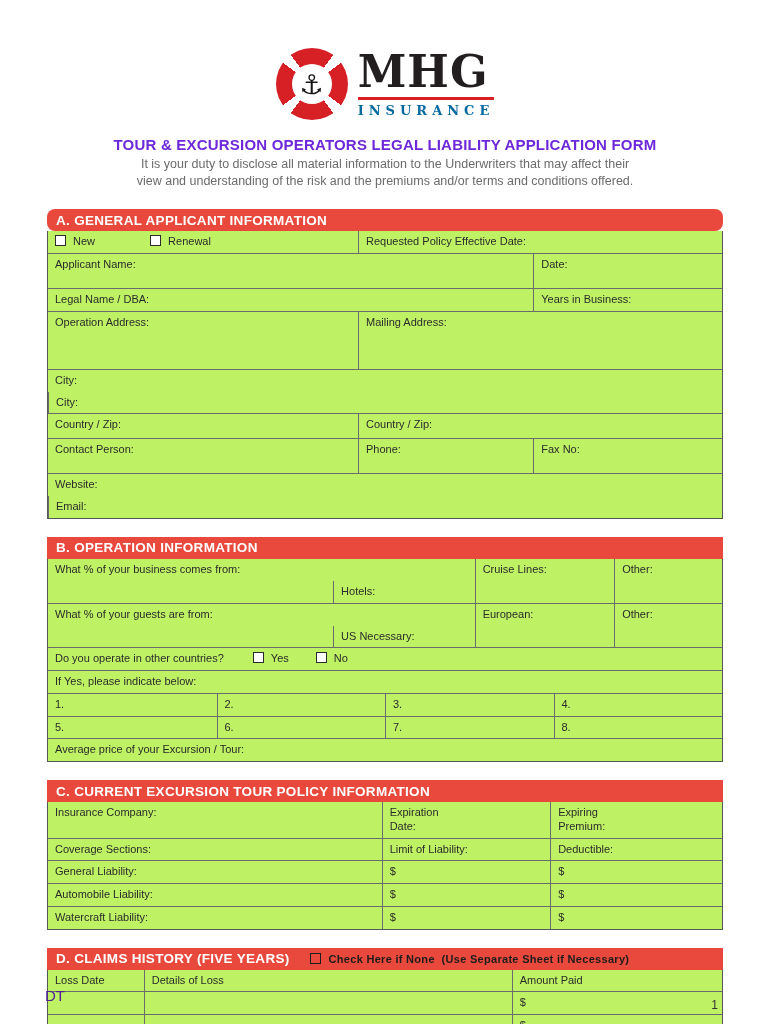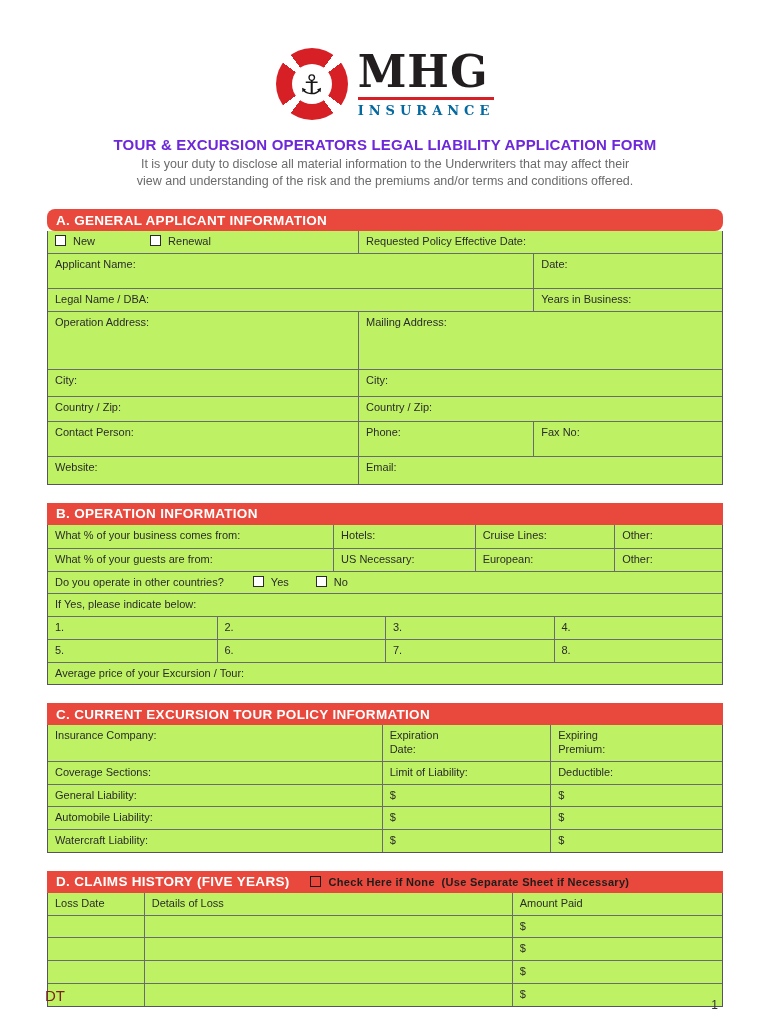--- a/index.html
+++ b/index.html
@@ -48,39 +48,39 @@
   
   .tbl{border:1.5px solid var(--border-dark);border-top:none;background:#bef264;}
   .row{display:flex;border-top:1px solid var(--border-mid);}
   .row:first-child{border-top:none;}
   .cell{padding:4px 7px;font-size:11px;color:var(--ink);line-height:1.25;}
   .cell + .cell{border-left:1px solid var(--border-mid);}
   .blk{display:block;}
 
   
   .w46{width:46%;} .w54{width:54%;} .w72{width:72%;} .w28{width:28%;} .w26{width:26%;}
-  .b1{width:42.3%;} .b2{width:21%;} .b3{width:20.7%;} .b4{width:16%;}
+  .b1{width:42.3%;} .b2{width:21%;margin-top:22px;} .b3{width:20.7%;} .b4{width:16%;}
   .w25{width:25%;} .w100{width:100%;}
   .c1{width:49.5%;} .c2{width:25%;} .c3{width:25.5%;}
   .d1{width:14.2%;} .d2{width:54.6%;} .d3{width:31.2%;}
 
   
   .h18{min-height:18px;} .h19{min-height:19px;} .h20{min-height:20px;} .h21{min-height:21px;}
-  .h22{min-height:22px;} .h23{min-height:23px;} .h25{min-height:25px;} .h27{min-height:27px;}
-  .h28{min-height:28px;} .h34{min-height:34px;} .h35{min-height:35px;} .h58{min-height:58px;}
+  .h22{min-height:22px;} .h23{min-height:23px;} .h25{min-height:25px;} .h27{min-height:27px;flex-direction:column;}
+  .h28{min-height:28px;flex-direction:column;} .h34{min-height:34px;} .h35{min-height:35px;} .h58{min-height:58px;}
 
   
   .cb{display:inline-block;width:11px;height:11px;border:1.5px solid #2b2b2b;background:#fff;
       vertical-align:-1px;margin-right:7px;}
   .cb-dark{border-color:#1d1d1d;background:transparent;margin:0 8px 0 20px;vertical-align:-1.5px;}
   .ml-renewal{margin-left:52px;}
   .ml-yes{margin-left:26px;} .ml-no{margin-left:24px;}
 
   
-  .footer-left{position:absolute;left:45px;bottom:20px;font-size:15px;color:#7f1d1d;}
+  .footer-left{position:absolute;left:45px;bottom:20px;font-size:15px;color:#4c1d95;}
   .footer-page{position:absolute;right:52px;bottom:12px;font-size:12px;color:#333;}
 </style>
 </head>
 <body>
 
 <div class="page">
 
   <div class="logo">
     <div class="ring">
       <div class="ring-inner">

